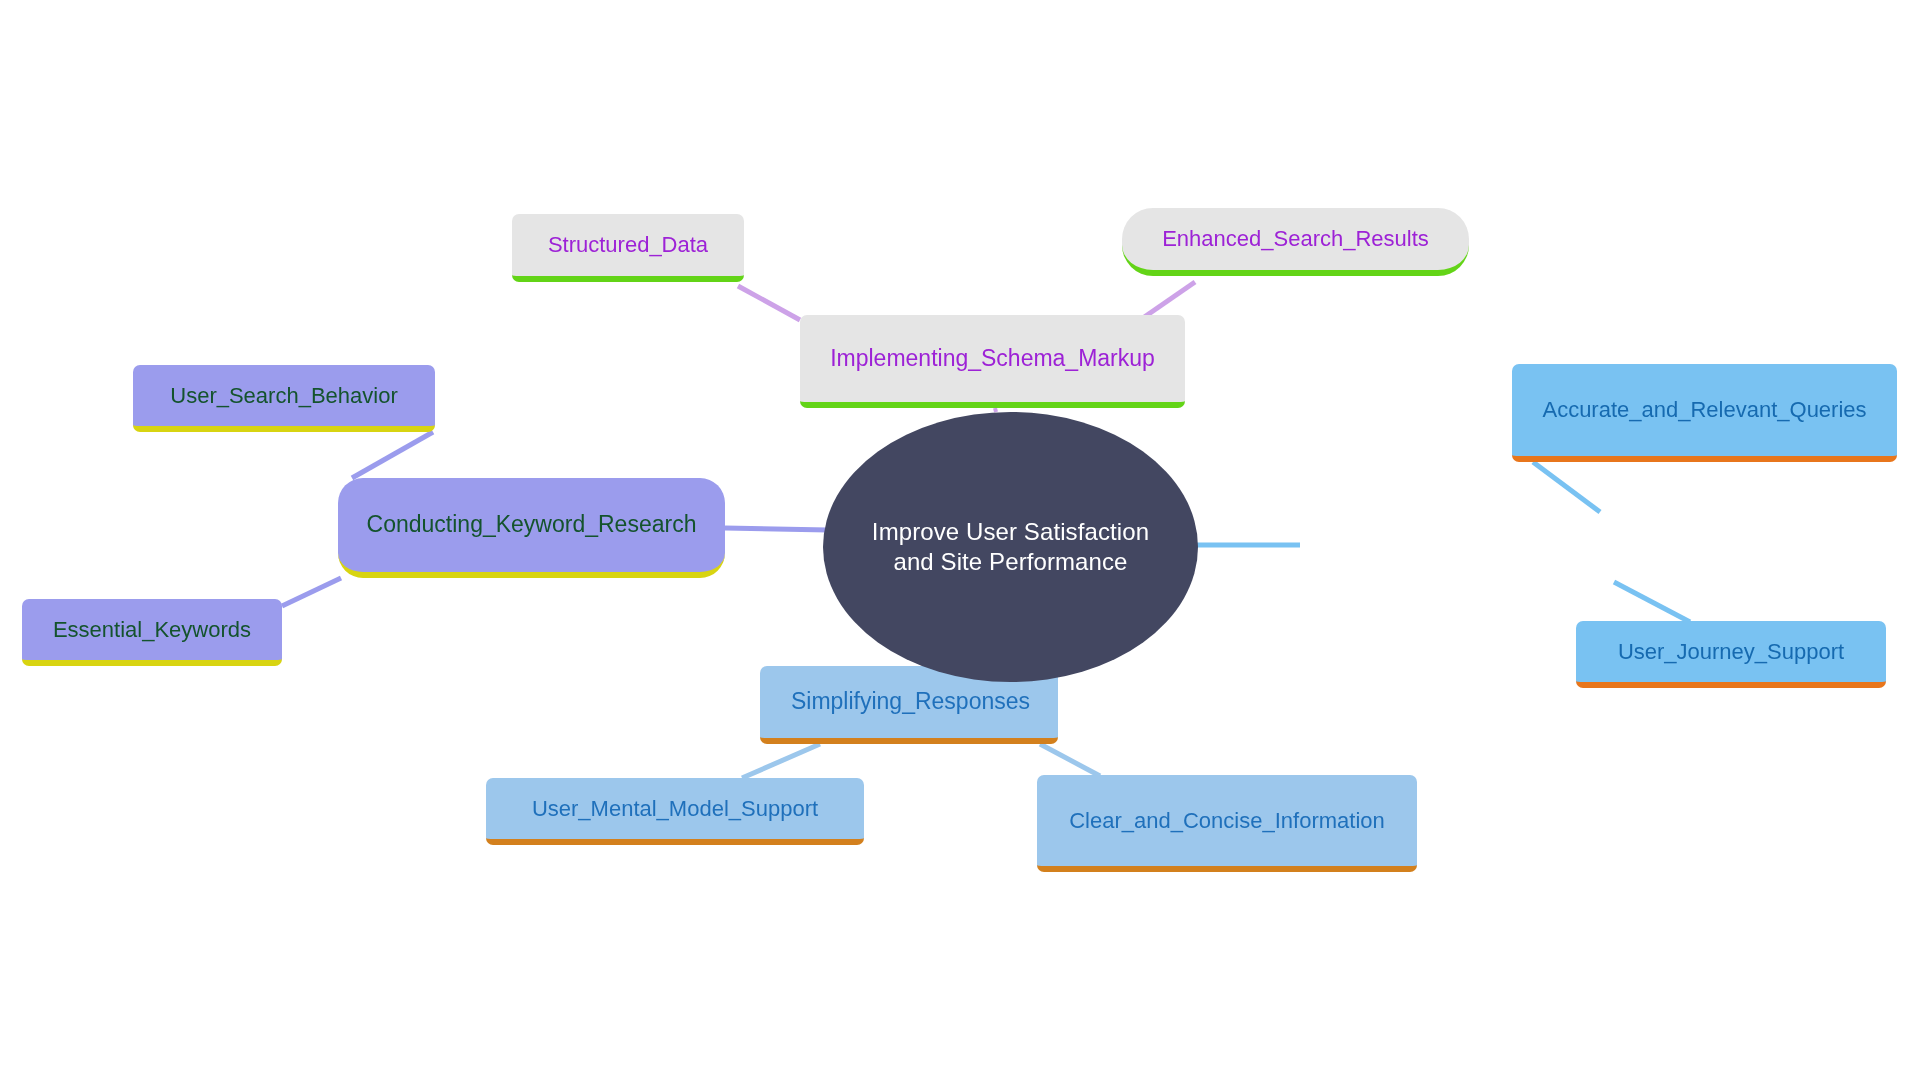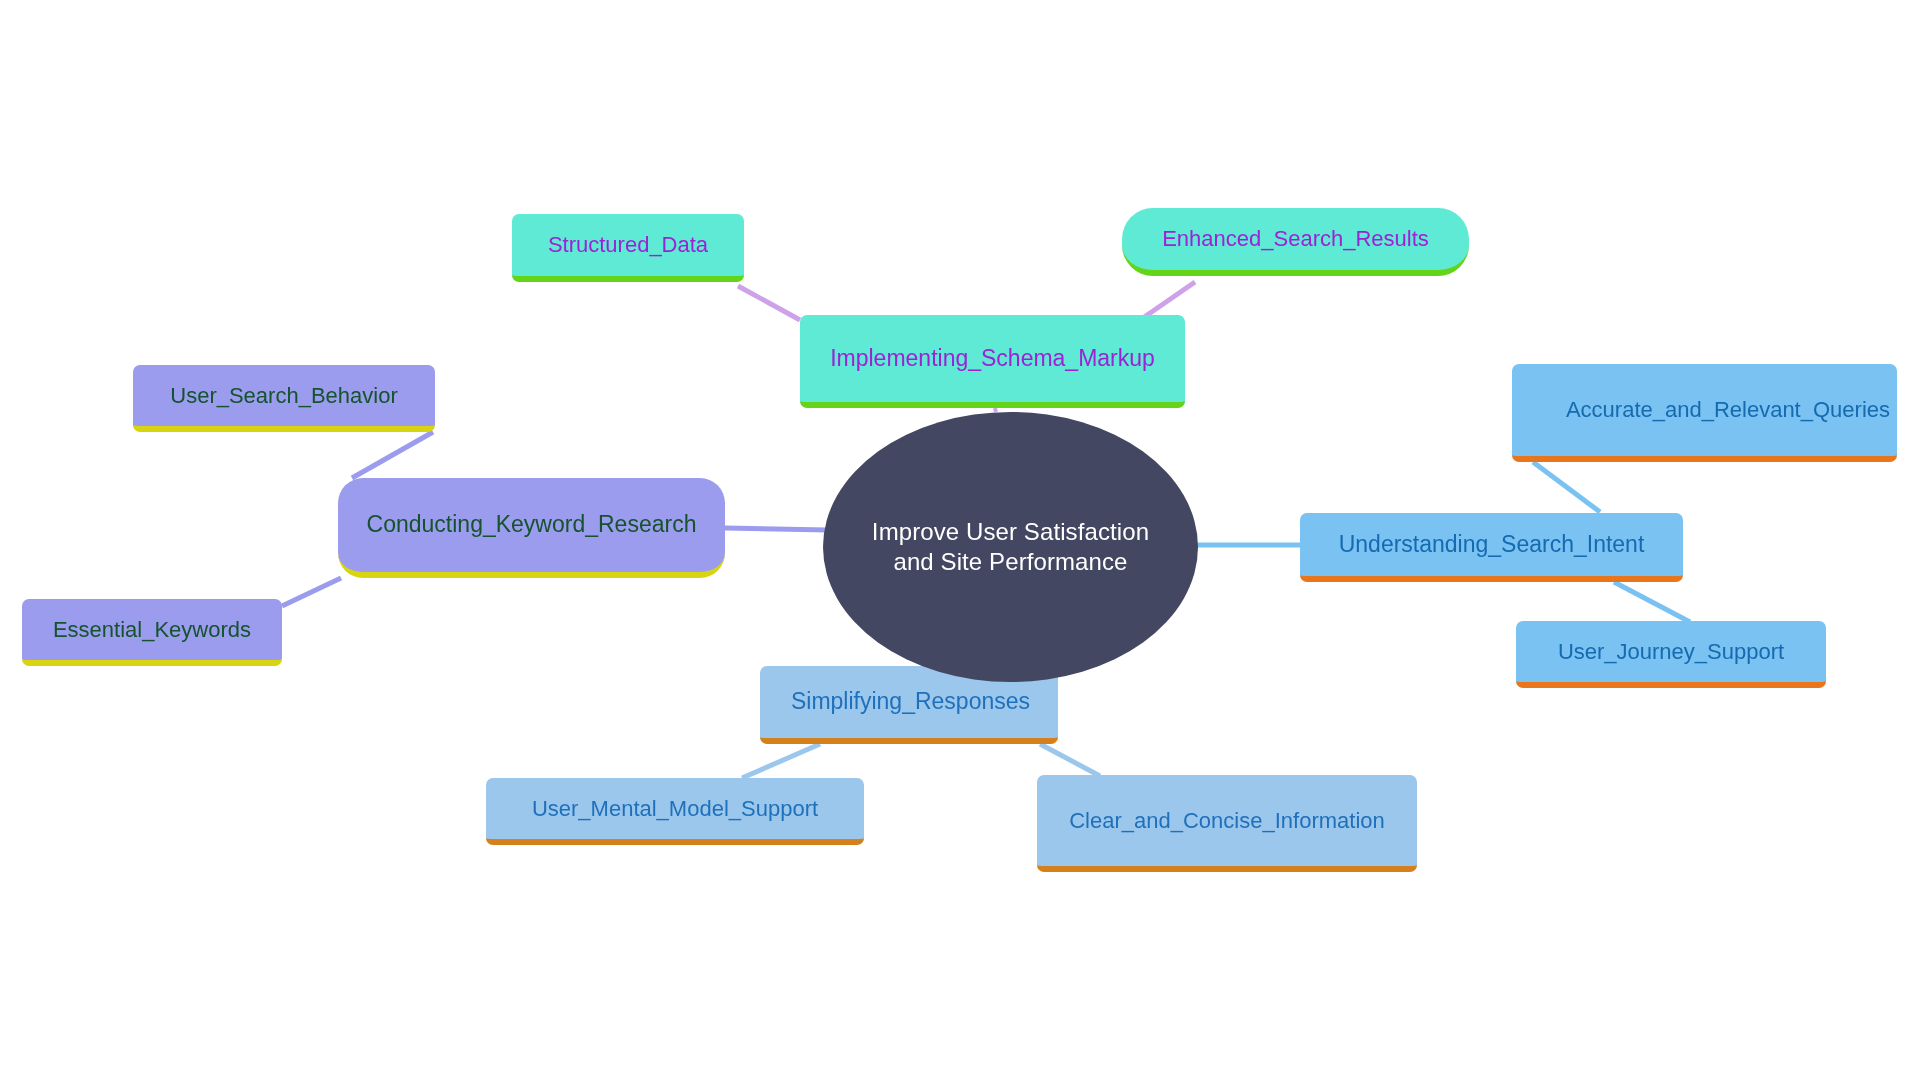--- a/index.html
+++ b/index.html
@@ -57,21 +57,21 @@
     background: #434761;
     color: #ffffff;
     border-radius: 50%;
     font-size: 24px;
     line-height: 1.26;
     letter-spacing: 0.1px;
     padding: 0 26px;
     z-index: 3;
   }
   
-  .theme-purple   { background: #5eead4; color: #9d22d6; border-bottom: 6px solid #63d417; }
+  .theme-purple   { background: #e5e5e5; color: #9d22d6; border-bottom: 6px solid #63d417; }
   .theme-peri     { background: #9b9ced; color: #14532d; border-bottom: 6px solid #d8d411; }
   .theme-blue     { background: #79c2f2; color: #166ab0; border-bottom: 6px solid #e8761c; }
   .theme-ltblue   { background: #9cc7ec; color: #1f70bb; border-bottom: 6px solid #d3801d; }
 
   .depth-1 { font-size: 23px; z-index: 2; }
   .depth-2 { font-size: 22px; z-index: 2; }
 </style>
 </head>
 <body>
 
@@ -121,29 +121,26 @@
   </div>
 
   <div class="node theme-peri depth-1" style="left:338px; top:478px; width:387px; height:100px;border-radius:25px;">
     <span class="node-label">Conducting_Keyword_Research</span>
   </div>
 
   <div class="node theme-peri depth-2" style="left:22px; top:599px; width:260px; height:67px;">
     <span class="node-label">Essential_Keywords</span>
   </div>
 
-  <div class="node theme-blue depth-2" style="left:1512px; top:364px; width:385px; height:98px;text-align:right;">
+  <div class="node theme-blue depth-2" style="left:1512px; top:364px; width:385px; height:98px;">
     <span class="node-label">Accurate_and_Relevant_Queries</span>
   </div>
 
-  <div class="node theme-blue depth-1" style="left:1300px; top:513px; width:383px; height:69px;">
-    <span class="node-label">Understanding_Search_Intent</span>
-  </div>
 
-  <div class="node theme-blue depth-2" style="left:1516px; top:621px; width:310px; height:67px;">
+  <div class="node theme-blue depth-2" style="left:1576px; top:621px; width:310px; height:67px;">
     <span class="node-label">User_Journey_Support</span>
   </div>
 
   <div class="node theme-ltblue depth-1" style="left:760px; top:666px; width:298px; height:78px;padding-left:10px;">
     <span class="node-label">Simplifying_Responses</span>
   </div>
 
   <div class="node theme-ltblue depth-2" style="left:486px; top:778px; width:378px; height:67px;">
     <span class="node-label">User_Mental_Model_Support</span>
   </div>

